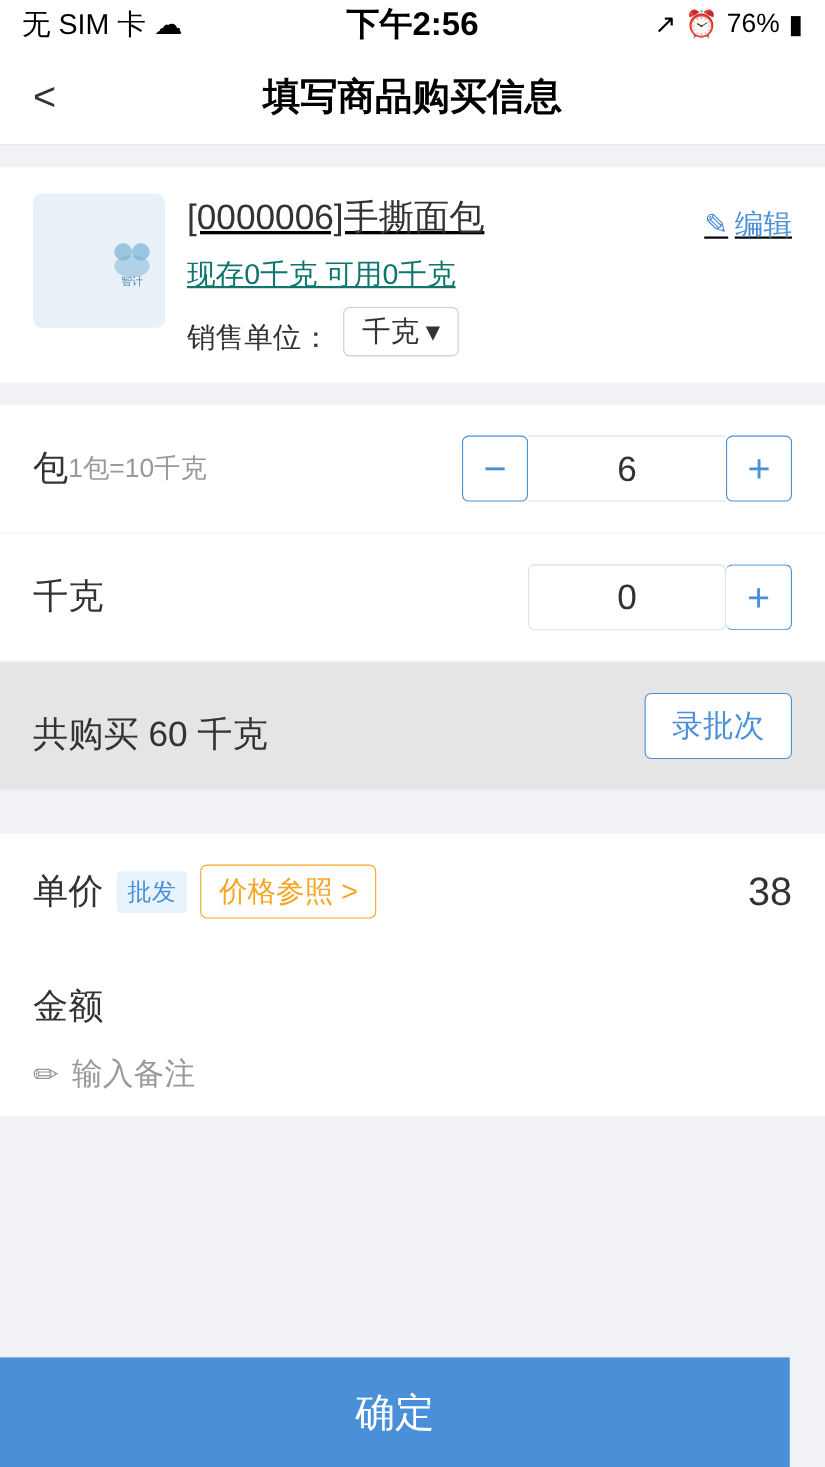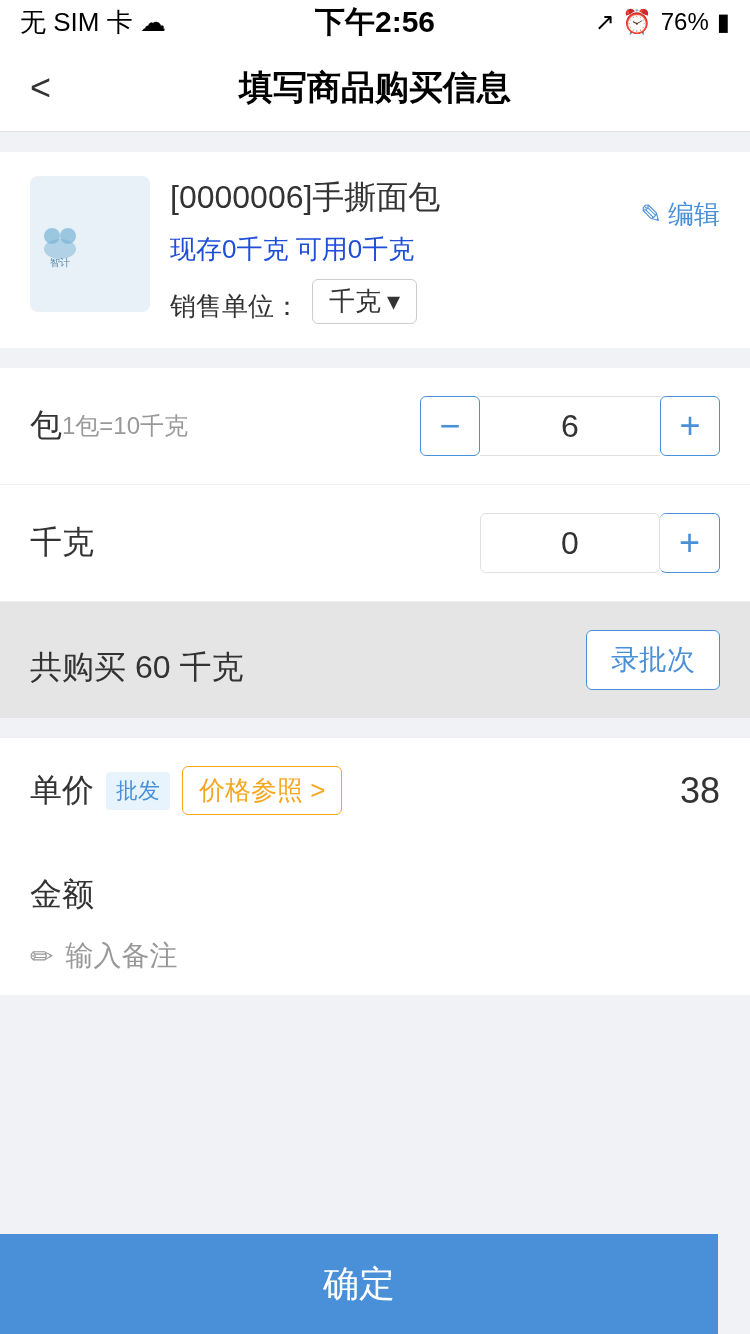--- a/index.html
+++ b/index.html
@@ -73,45 +73,46 @@
     .product-card {
       background: #fff;
       padding: 24px 30px;
       display: flex;
       align-items: flex-start;
       gap: 20px;
       margin-top: 20px;
     }
     .product-image {
       width: 120px;
-      height: 136px;
+      height: 122px;
       background: #e8f0f8;
       border-radius: 8px;
       display: flex;
       align-items: center;
-      justify-content: flex-start;
+      justify-content: flex-end;
       flex-shrink: 0;
     }
     .product-image svg {
       width: 60px;
       height: 60px;
     }
     .product-info {
       flex: 1;
     }
     .product-name {
       font-size: 32px;
       color: #333;
       font-weight: 500;
       margin-bottom: 12px;
     }
     .product-stock {
       font-size: 26px;
-      color: #1d4ed8;
+      color: #0f766e;
       margin-bottom: 12px;
+      text-decoration: underline;
     }
     .product-unit-row {
       display: flex;
       align-items: flex-end;
       gap: 12px;
       font-size: 26px;
       color: #333;
     }
     .unit-dropdown {
       border: 1px solid #ccc;
@@ -127,21 +128,22 @@
     .edit-btn {
       color: #4a90d9;
       font-size: 26px;
       display: flex;
       align-items: center;
       gap: 6px;
     }
     .product-header {
       display: flex;
       justify-content: space-between;
-      align-items: flex-end;
+      align-items: center;
+      text-decoration: underline;
     }
 
     
     .section-divider {
       height: 20px;
       background: #f0f2f5;
     }
 
     .quantity-section {
       background: #fff;
@@ -215,20 +217,21 @@
       padding: 10px 24px;
       color: #4a90d9;
       font-size: 28px;
       cursor: pointer;
       background: #fff;
     }
 
     
     .price-section {
       background: #fff;
+      margin-top: 20px;
     }
     .price-row {
       display: flex;
       align-items: center;
       justify-content: space-between;
       padding: 28px 30px;
     }
     .price-label-group {
       display: flex;
       align-items: center;

